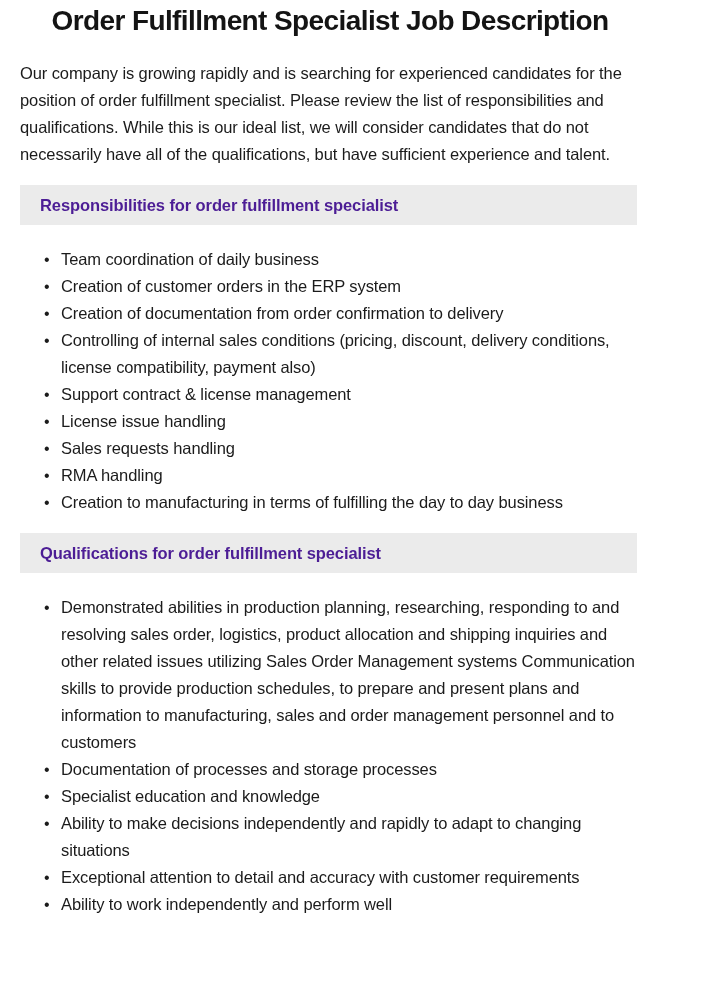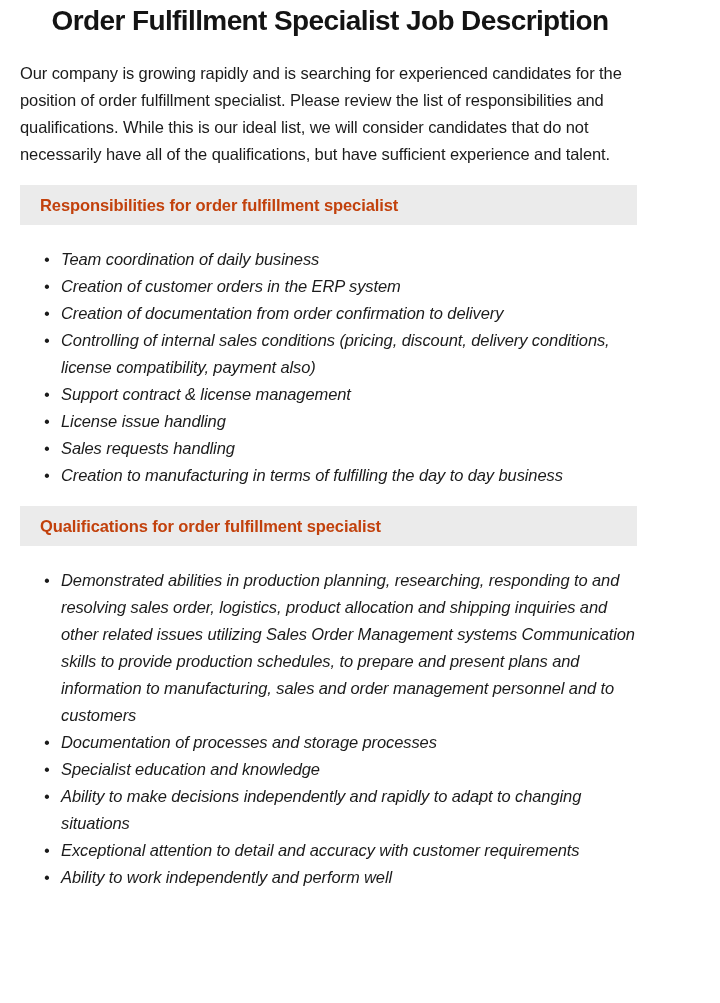--- a/index.html
+++ b/index.html
@@ -39,27 +39,26 @@
   .section-banner {
     margin-top: 17px;
     background: #ebebeb;
     height: 40px;
     line-height: 40px;
     padding: 0 20px;
     margin-right: 3px;
     font-size: 16.5px;
     font-weight: bold;
     letter-spacing: -0.1px;
-    color: #c2410c;
+    color: #4c1d95;
   }
   ul.bullet-list {
     list-style: none;
     margin: 21px 0 0 0;
     padding: 0 0 0 41px;
-    font-style: italic;
   }
   ul.bullet-list li {
     position: relative;
     font-size: 16.5px;
     line-height: 27px;
     letter-spacing: -0.1px;
   }
   ul.bullet-list li::before {
     content: "\2022";
     position: absolute;
@@ -83,20 +82,21 @@
   <section class="doc-section">
     <div class="section-banner">Responsibilities for order fulfillment specialist</div>
     <ul class="bullet-list">
         <li>Team coordination of daily business</li>
         <li>Creation of customer orders in the ERP system</li>
         <li>Creation of documentation from order confirmation to delivery</li>
         <li>Controlling of internal sales conditions (pricing, discount, delivery conditions, license compatibility, payment also)</li>
         <li>Support contract &amp; license management</li>
         <li>License issue handling</li>
         <li>Sales requests handling</li>
+        <li>RMA handling</li>
         <li>Creation to manufacturing in terms of fulfilling the day to day business</li>
       </ul>
   </section>
 
   <section class="doc-section">
     <div class="section-banner">Qualifications for order fulfillment specialist</div>
     <ul class="bullet-list">
         <li>Demonstrated abilities in production planning, researching, responding to and resolving sales order, logistics, product allocation and shipping inquiries and other related issues utilizing Sales Order Management systems Communication skills to provide production schedules, to prepare and present plans and information to manufacturing, sales and order management personnel and to customers</li>
         <li>Documentation of processes and storage processes</li>
         <li>Specialist education and knowledge</li>

